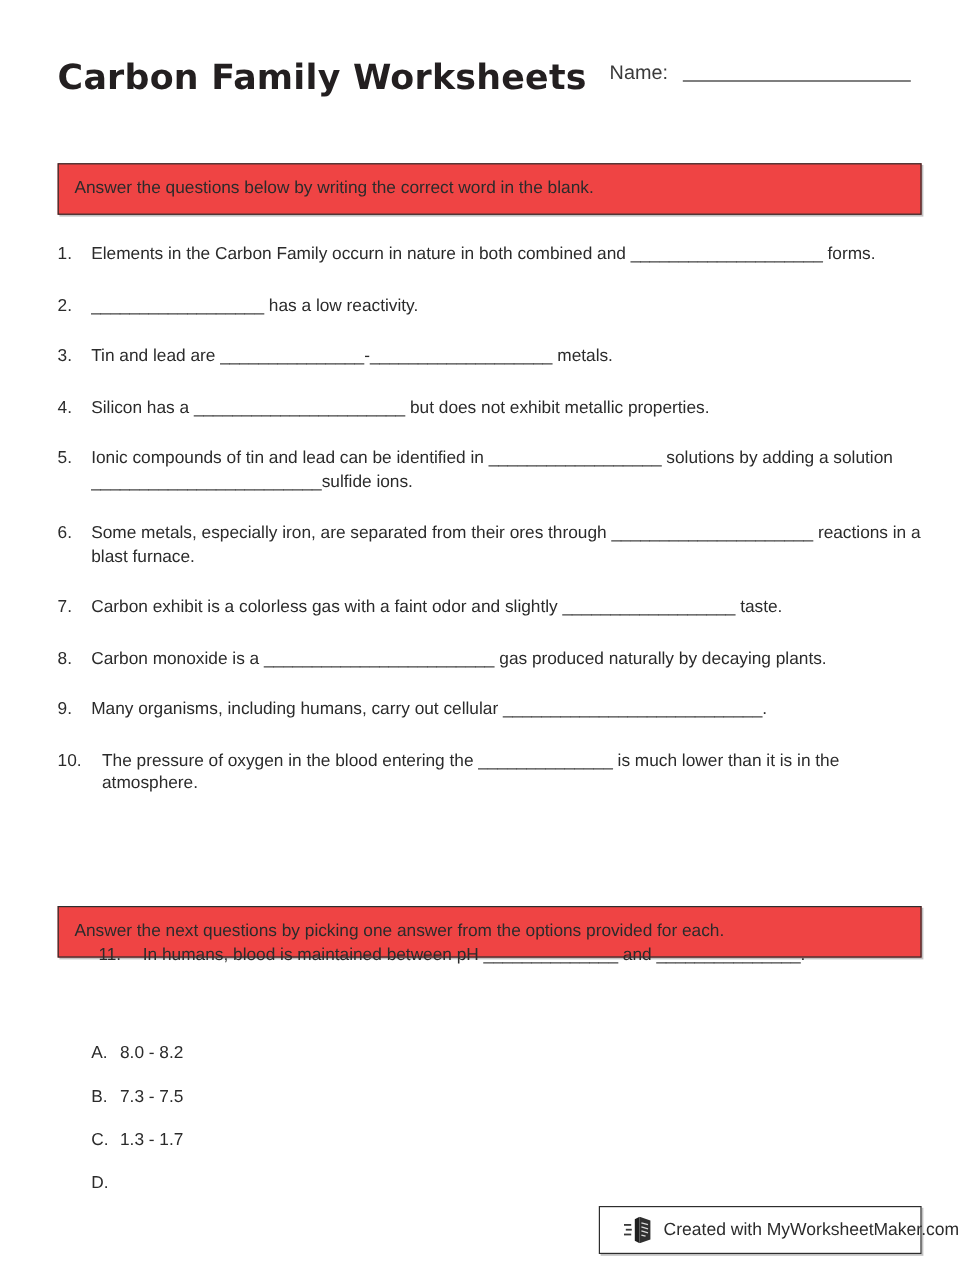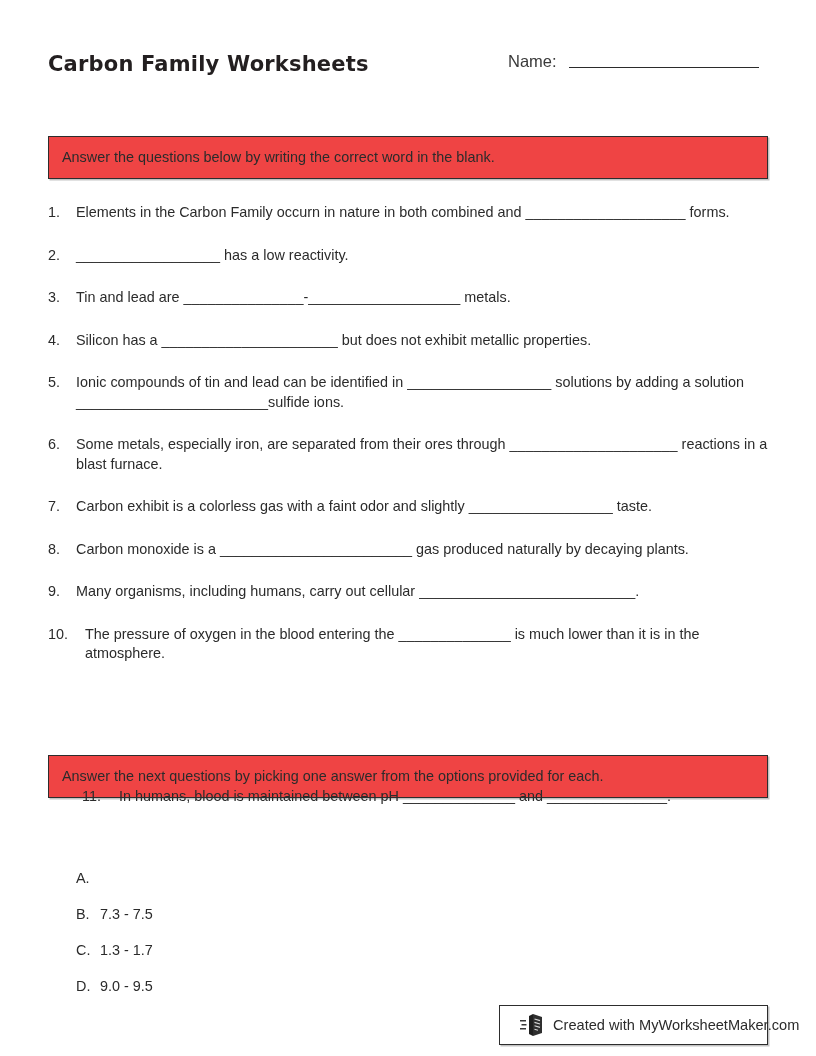--- a/index.html
+++ b/index.html
@@ -29,21 +29,21 @@
     left: 48px;
     top: 44px;
     width: 720px;
     height: 46px;
   }
   .worksheet-title {
     position: absolute;
     left: 0;
     top: 0;
     font-family: "DejaVu Sans", sans-serif;
-    font-size: 21px;
+    font-size: 29px;
     font-weight: bold;
     letter-spacing: 0.2px;
     color: #231f20;
     white-space: nowrap;
     line-height: 40px;
   }
   .name-group {
     position: absolute;
     left: 460px;
     top: 8px;
@@ -233,32 +233,32 @@
   <div class="questions" style="top:787px;margin-left:34px;">
     <div class="question" style="margin-bottom:0;">
       <span class="q-num wide">11.</span>
       <span class="q-text">In humans, blood is maintained between pH ______________ and _______________.</span>
     </div>
   </div>
 
   <div class="options">
     <div class="option-row">
       <span class="opt-letter">A.</span>
+      <span class="opt-value">8.0 - 8.2</span>
     </div>
     <div class="option-row">
       <span class="opt-letter">B.</span>
       <span class="opt-value">7.3 - 7.5</span>
     </div>
     <div class="option-row">
       <span class="opt-letter">C.</span>
       <span class="opt-value">1.3 - 1.7</span>
     </div>
     <div class="option-row">
       <span class="opt-letter">D.</span>
-      <span class="opt-value">9.0 - 9.5</span>
     </div>
   </div>
 
   <div class="footer-badge">
     <svg class="footer-logo" viewBox="0 0 26 22">
       <rect x="0" y="6" width="6" height="1.5" fill="#3a3a3a"></rect>
       <rect x="1.5" y="10" width="5" height="1.5" fill="#3a3a3a"></rect>
       <rect x="0" y="14" width="6" height="1.5" fill="#3a3a3a"></rect>
       <path d="M9 2 L9 20 L13 22 L13 0 Z" fill="#1f1f1f"></path>
       <path d="M13 0 L22 3 L22 19 L13 22 Z" fill="#2f2f2f"></path>

